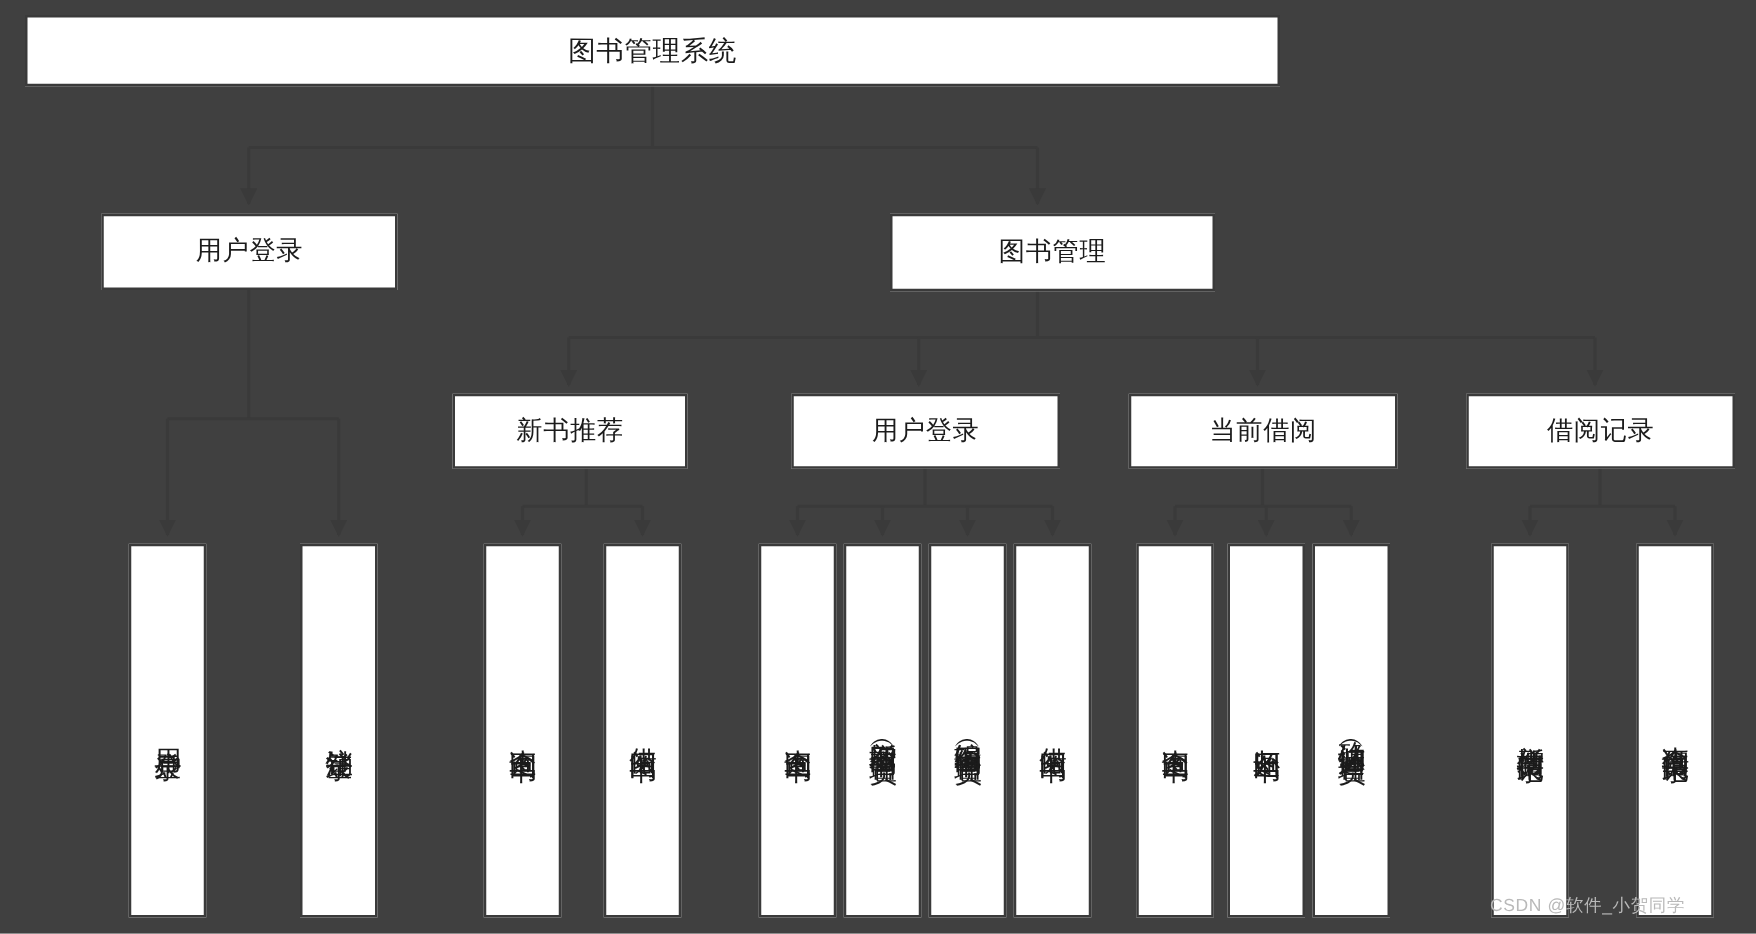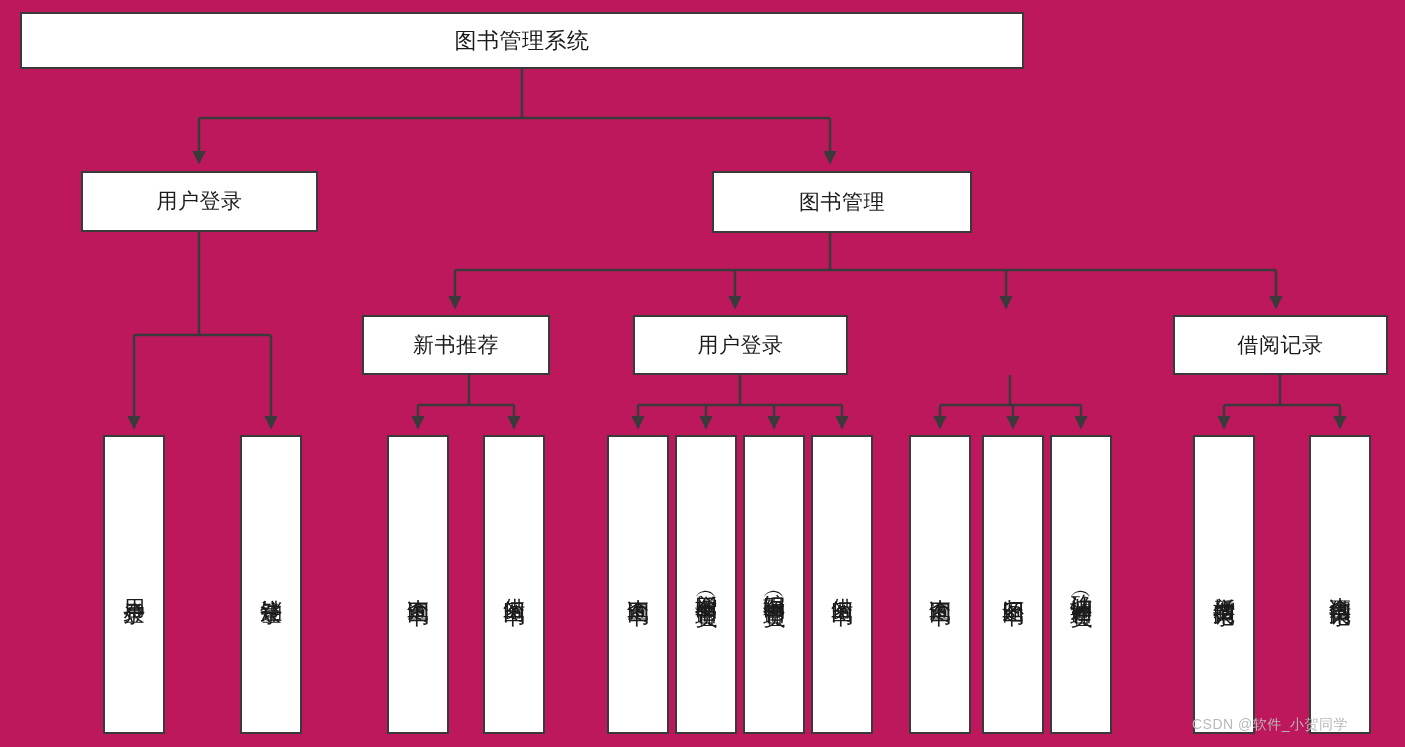--- a/index.html
+++ b/index.html
@@ -4,21 +4,21 @@
 <style>
   html, body {
     margin: 0;
     padding: 0;
     background: #ffffff;
   }
   #canvas {
     position: relative;
     width: 1405px;
     height: 747px;
-    background: #be185d;
+    background: #404040;
     font-family: "Liberation Sans", "DejaVu Sans", sans-serif;
     overflow: hidden;
   }
   svg.edges {
     position: absolute;
     left: 0;
     top: 0;
     width: 1405px;
     height: 747px;
     pointer-events: none;
@@ -131,20 +131,23 @@
   <div class="node horiz" style="left:712px; top:171px; width:260px; height:62px;justify-content:center;">
     <span class="lbl">图书管理</span>
   </div>
 
   <div class="node horiz" style="left:362px; top:315px; width:188px; height:60px;">
     <span class="lbl">新书推荐</span>
   </div>
   <div class="node horiz" style="left:633px; top:315px; width:215px; height:60px;">
     <span class="lbl">用户登录</span>
   </div>
+  <div class="node horiz" style="left:903px; top:315px; width:215px; height:60px;">
+    <span class="lbl">当前借阅</span>
+  </div>
   <div class="node horiz" style="left:1173px; top:315px; width:215px; height:60px;">
     <span class="lbl">借阅记录</span>
   </div>
 
   <div class="node vert" style="left:103px; top:435px; width:62px; height:299px;">
     <span class="lbl">用户登录</span>
   </div>
   <div class="node vert" style="left:240px; top:435px; width:62px; height:299px;">
     <span class="lbl">注销登录</span>
   </div>

